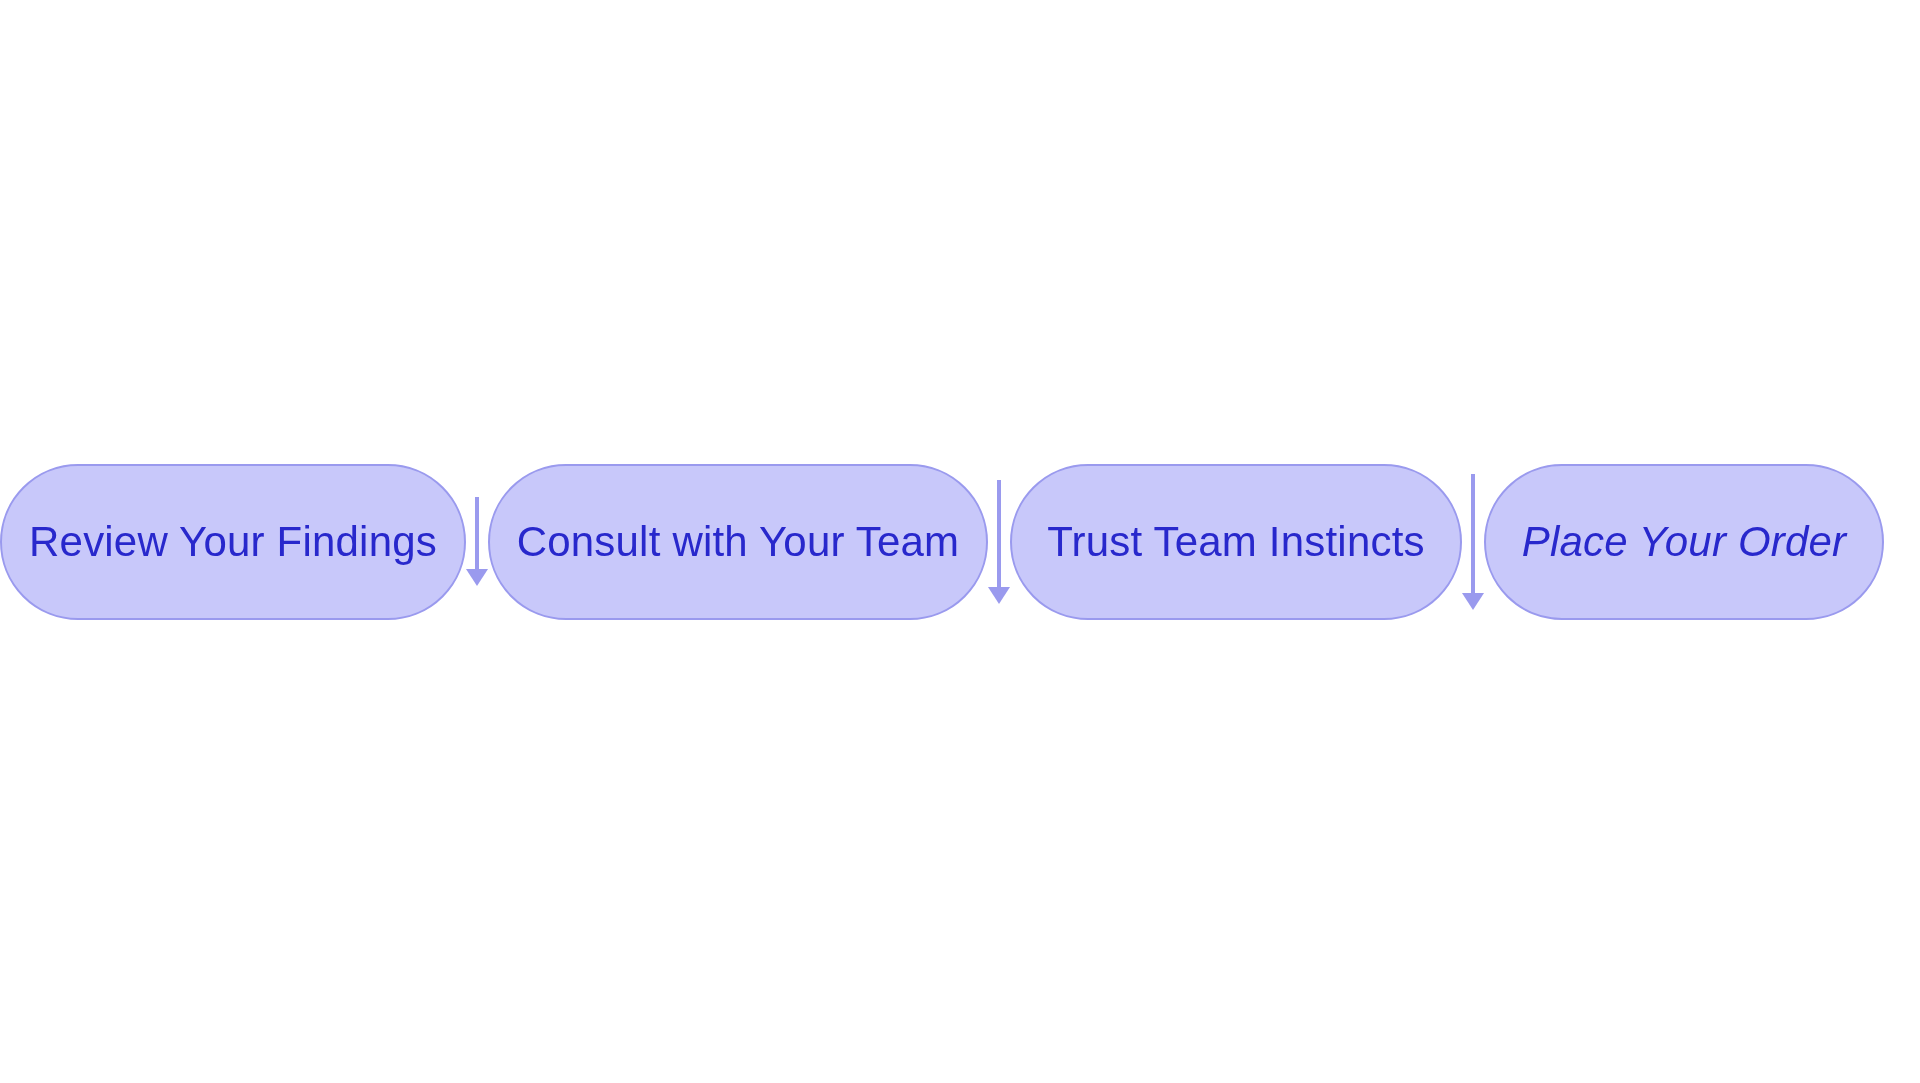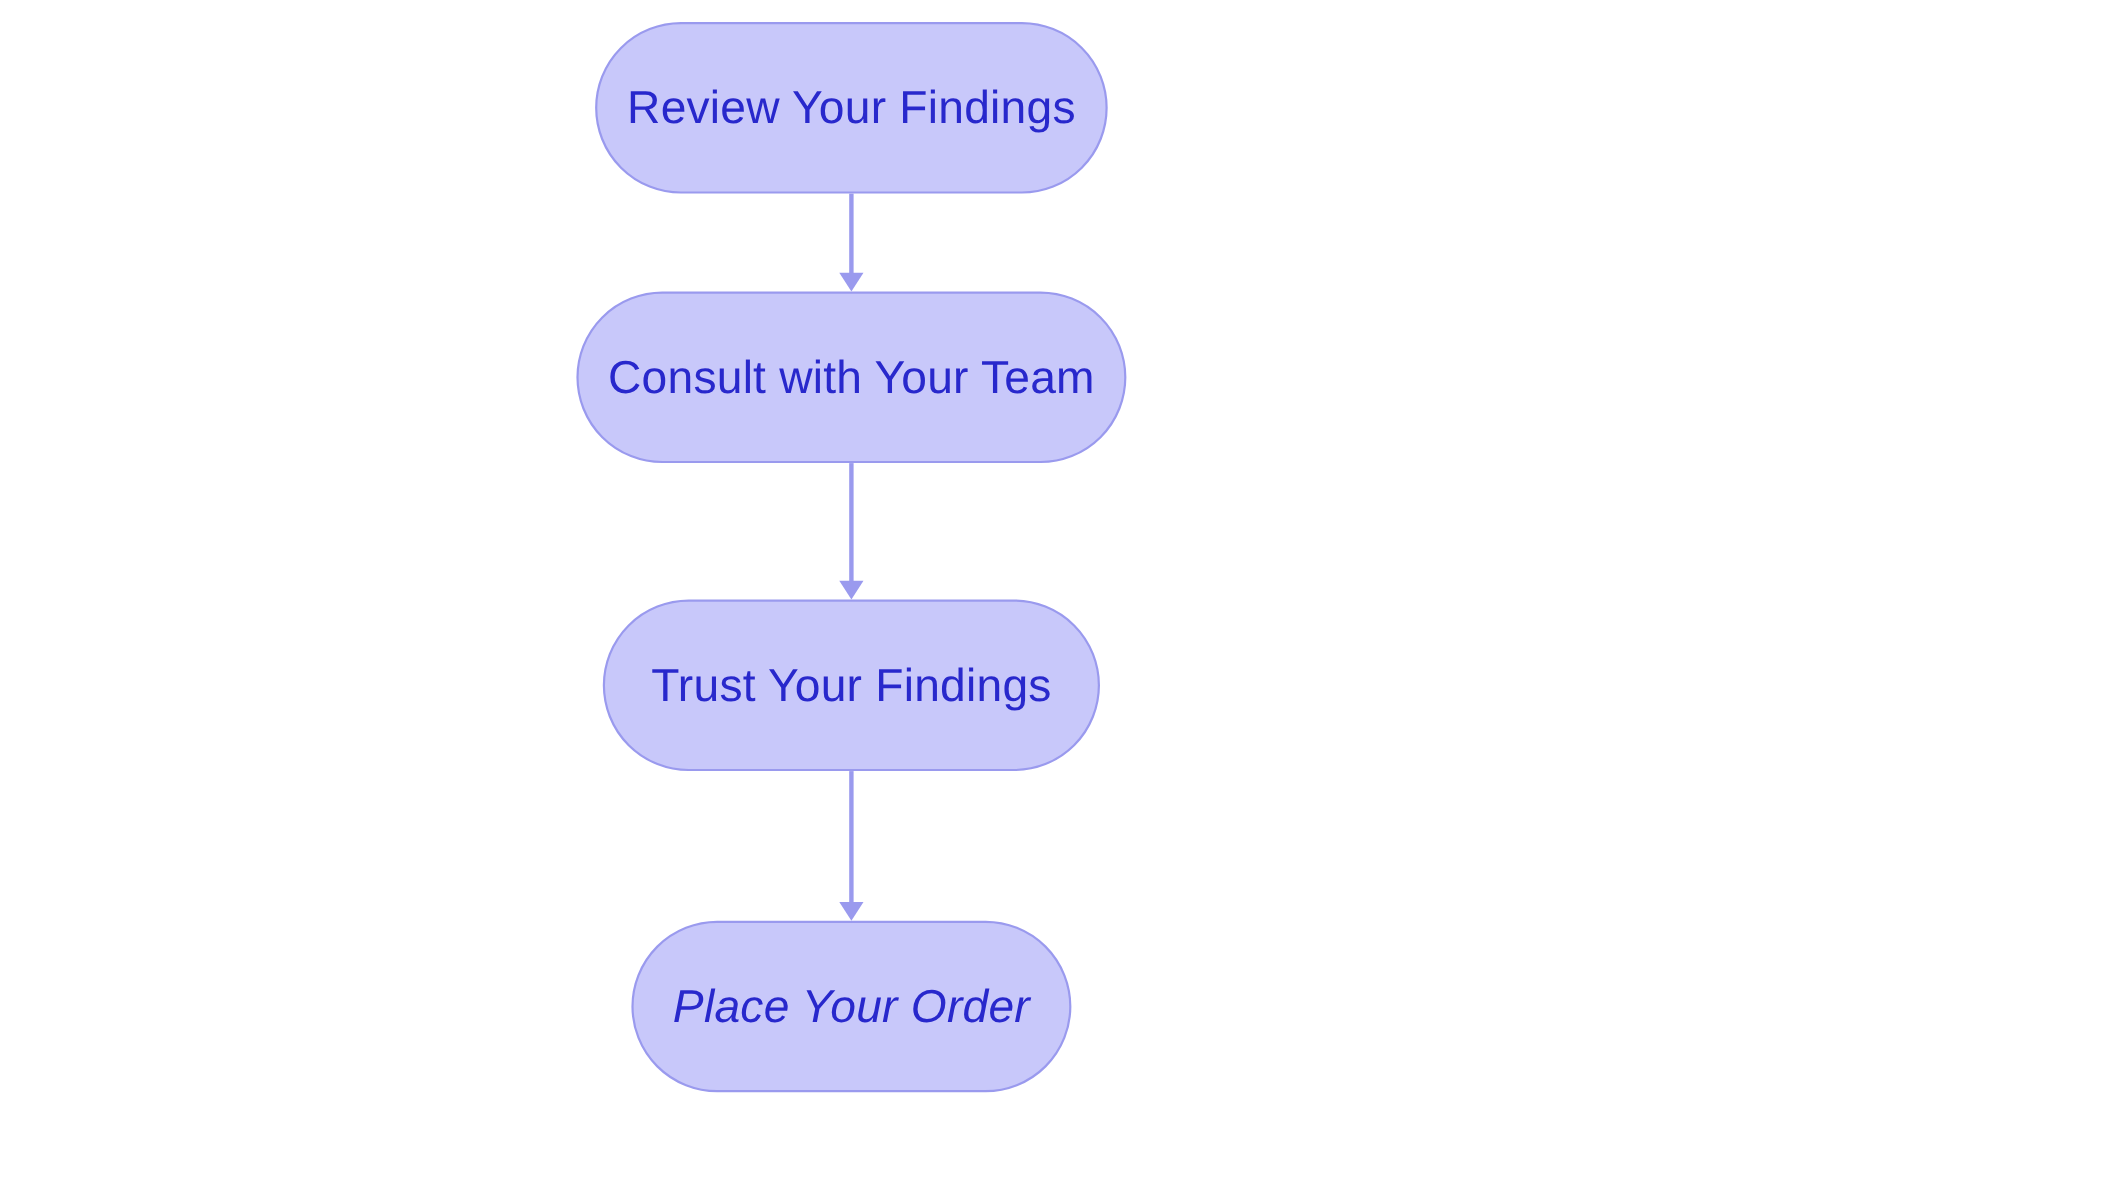--- a/index.html
+++ b/index.html
@@ -22,21 +22,21 @@
     background: #ffffff;
   }
 
   .flow-column {
     position: absolute;
     left: 0;
     top: 0;
     width: 1548px;
     height: 1083px;
     display: flex;
-    flex-direction: column;
+    flex-direction: row;
     align-items: center;
     justify-content: flex-start;
   }
 
   
   .node {
     box-sizing: border-box;
     display: flex;
     align-items: center;
     justify-content: center;
@@ -116,21 +116,21 @@
     <div class="node node-w2">
       <span class="node-label">Consult with Your Team</span>
     </div>
 
     <div class="connector conn-h2">
       <div class="connector-line"></div>
       <div class="connector-head"></div>
     </div>
 
     <div class="node node-w3">
-      <span class="node-label">Trust Your Findings</span>
+      <span class="node-label">Trust Team Instincts</span>
     </div>
 
     <div class="connector conn-h3">
       <div class="connector-line"></div>
       <div class="connector-head"></div>
     </div>
 
     <div class="node node-w4">
       <span class="node-label">Place Your Order</span>
     </div>

